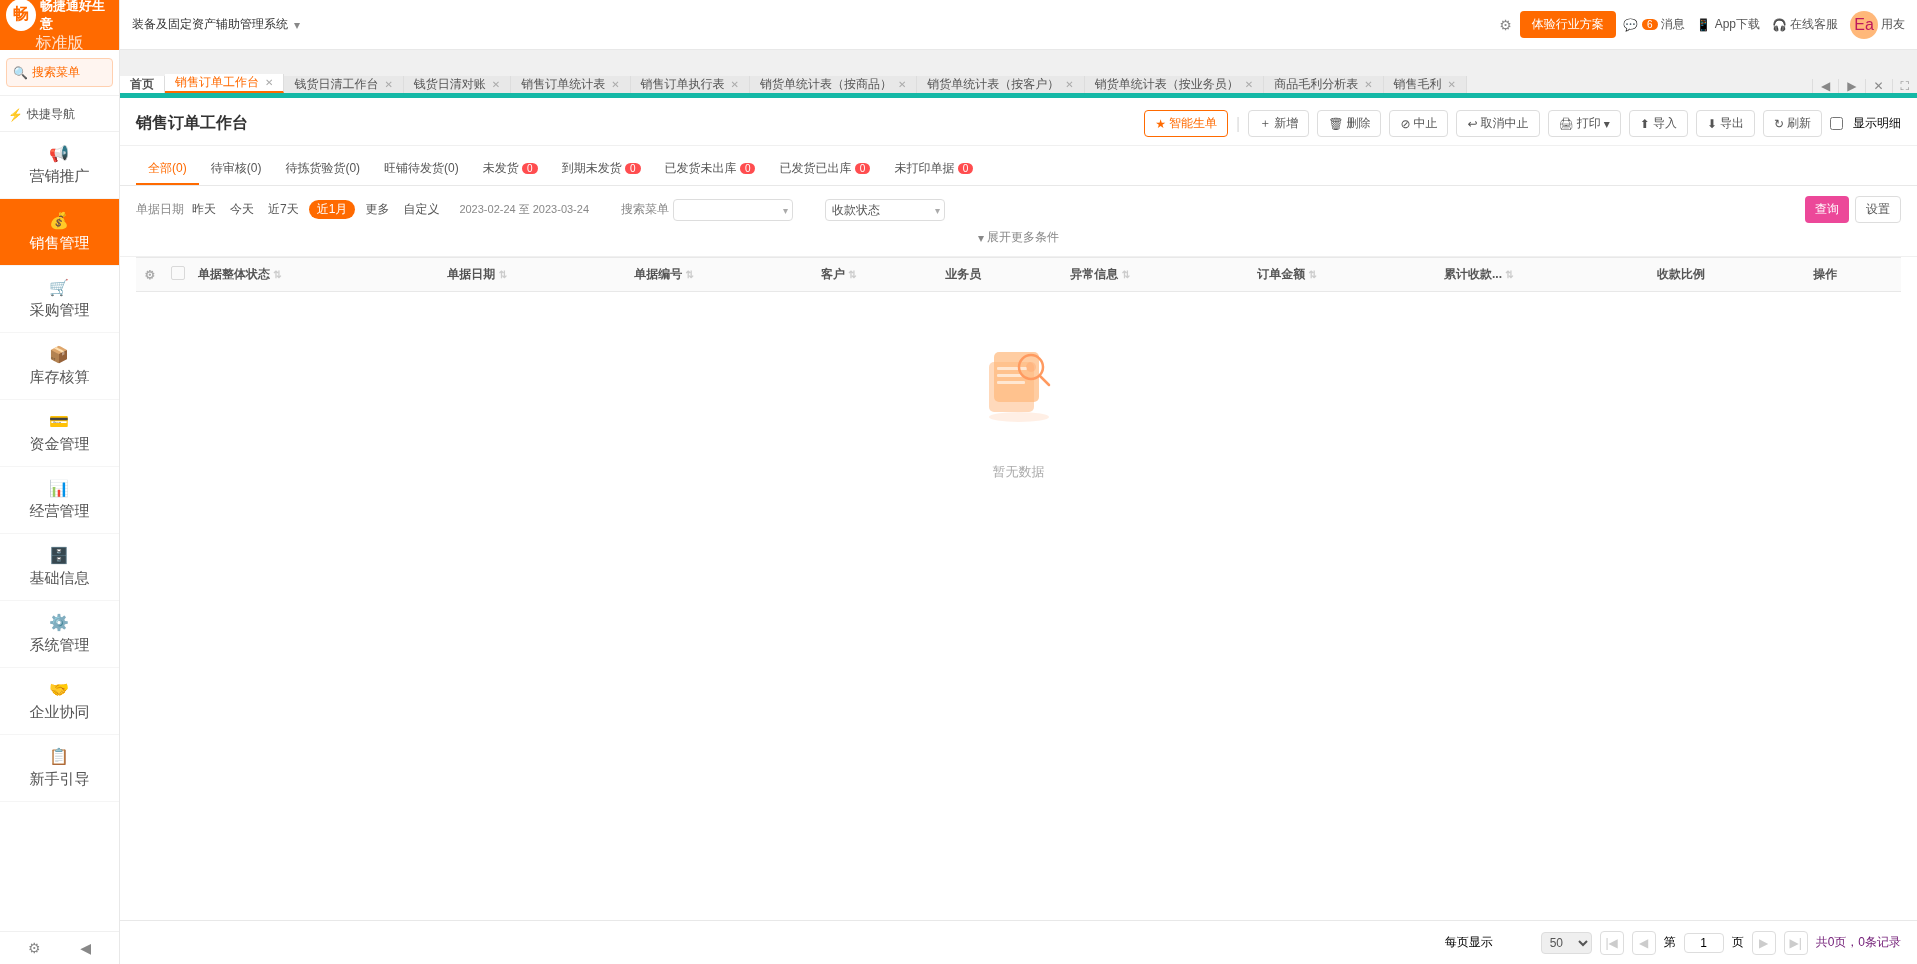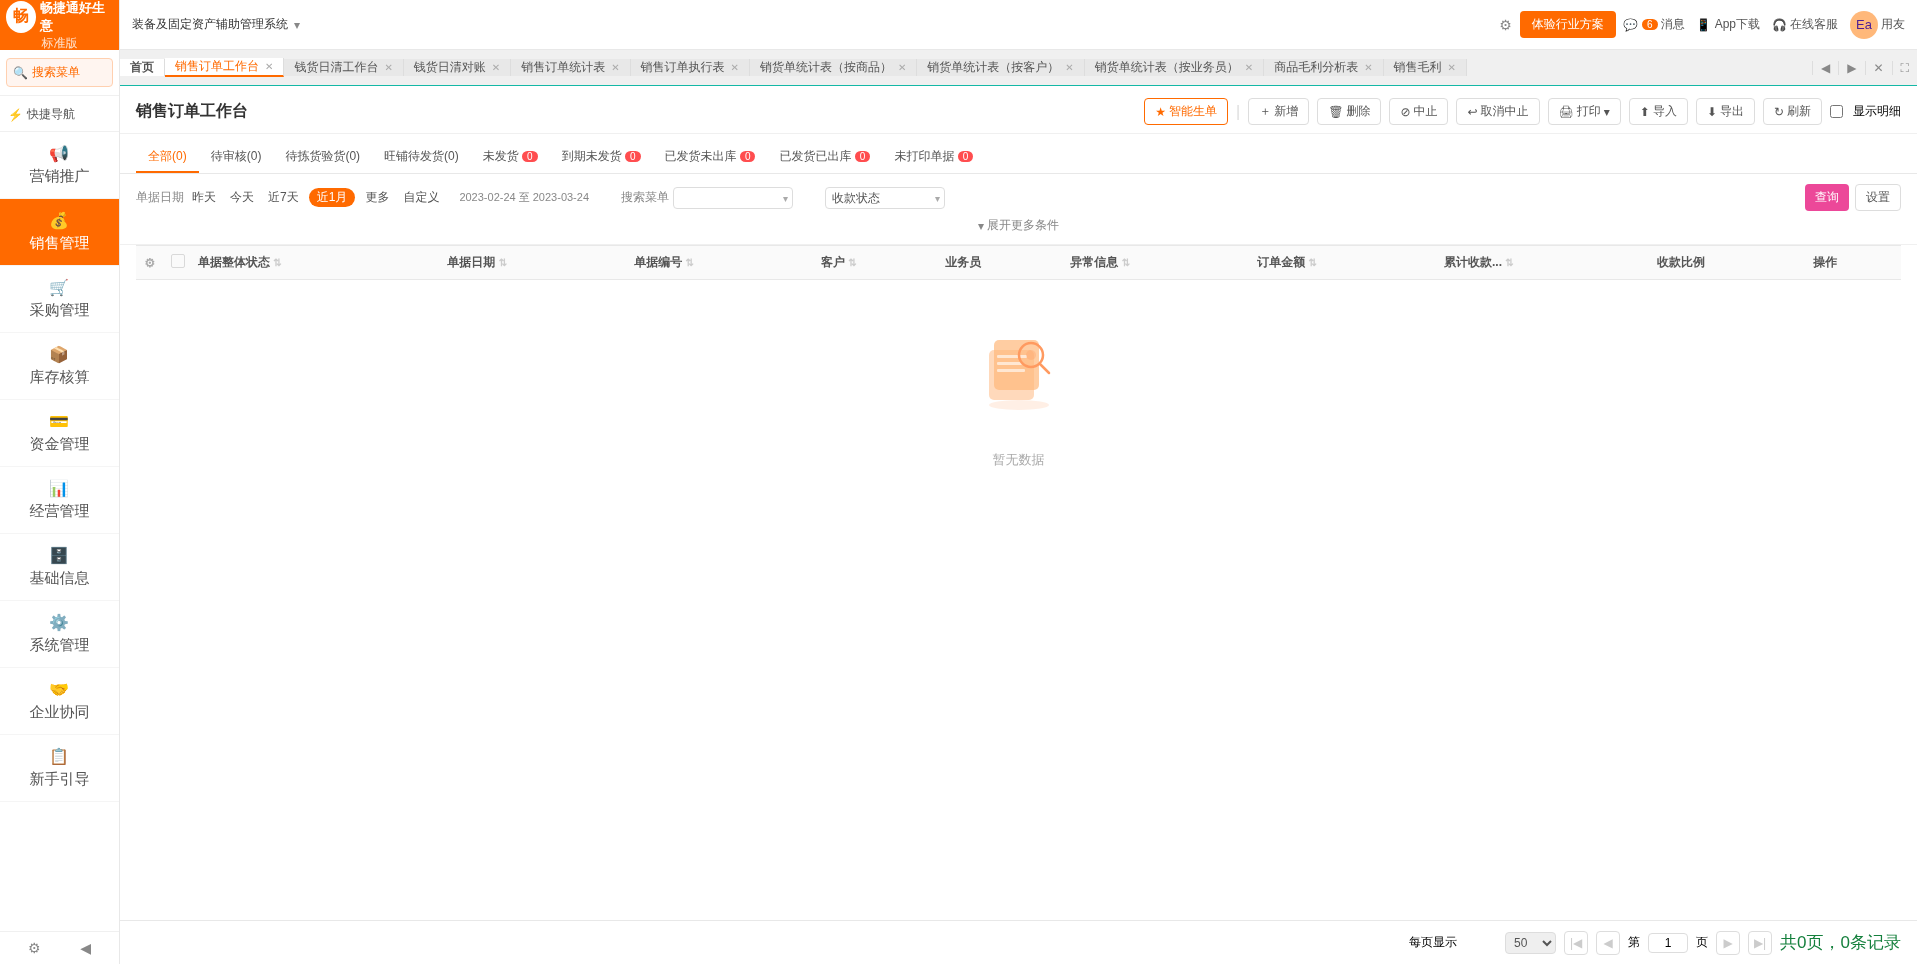--- a/index.html
+++ b/index.html
@@ -4,21 +4,21 @@
   <style>
     * { box-sizing: border-box; margin: 0; padding: 0; font-family: 'Microsoft YaHei', Arial, sans-serif; font-size: 12px; }
     body { display: flex; height: 964px; overflow: hidden; background: #f5f5f5; }
 
     
     .sidebar { width: 120px; background: #fff; display: flex; flex-direction: column; border-right: 1px solid #e8e8e8; flex-shrink: 0; }
     .sidebar-logo { height: 50px; background: #ff6a00; display: flex; align-items: center; justify-content: center; flex-direction: column; padding: 6px; }
     .sidebar-logo .logo-icon { width: 32px; height: 32px; background: #fff; border-radius: 50%; display: flex; align-items: center; justify-content: center; color: #ff6a00; font-weight: bold; font-size: 16px; margin-right: 4px; }
     .sidebar-logo-row { display: flex; align-items: center; }
     .sidebar-logo .logo-text { color: #fff; font-size: 13px; font-weight: bold; }
-    .sidebar-logo .logo-sub { color: rgba(255,255,255,0.8); font-size: 12px; }
+    .sidebar-logo .logo-sub { color: rgba(255,255,255,0.8); font-size: 16px; }
     .sidebar-search { padding: 8px 6px; border-bottom: 1px solid #f0f0f0; }
     .sidebar-search-btn { width: 100%; background: #fff5f0; border: 1px solid #ffd0b0; border-radius: 4px; padding: 5px 6px; color: #ff6a00; cursor: pointer; display: flex; align-items: center; gap: 4px; }
     .sidebar-nav { flex: 1; overflow-y: auto; }
     .nav-item { padding: 12px 8px; display: flex; flex-direction: column; align-items: center; gap: 4px; cursor: pointer; color: #555; border-bottom: 1px solid #f5f5f5; }
     .nav-item.active { background: #ff6a00; color: #fff; }
     .nav-item .nav-icon { font-size: 16px; }
     .nav-item .nav-label { font-size: 15px; text-align: center; }
     .sidebar-bottom { padding: 8px; display: flex; justify-content: space-around; border-top: 1px solid #f0f0f0; }
     .sidebar-bottom-btn { cursor: pointer; color: #888; font-size: 14px; }
 
@@ -27,24 +27,24 @@
 
     
     .topbar { height: 50px; background: #fff; display: flex; align-items: center; padding: 0 12px; border-bottom: 1px solid #e8e8e8; gap: 8px; }
     .topbar-title { font-size: 13px; color: #333; flex: 1; display: flex; align-items: center; gap: 6px; }
     .topbar-dropdown { cursor: pointer; color: #888; }
     .topbar-gear { cursor: pointer; color: #888; font-size: 14px; }
     .topbar-industry { background: #ff6a00; color: #fff; border: none; border-radius: 4px; padding: 5px 12px; cursor: pointer; font-size: 12px; }
     .topbar-actions { display: flex; align-items: center; gap: 12px; margin-left: auto; }
     .topbar-action-item { display: flex; align-items: center; gap: 3px; cursor: pointer; color: #555; font-size: 12px; }
     .topbar-action-item .badge { background: #ff6a00; color: #fff; border-radius: 10px; padding: 0 5px; font-size: 10px; min-width: 16px; text-align: center; }
-    .user-avatar { width: 28px; height: 28px; border-radius: 50%; background: #ffb87a; display: flex; align-items: center; justify-content: center; color: #4c1d95; font-size: 13px; }
-
-    
-    .tabbar { height: 36px; background: #f0f0f0; display: flex; align-items: center; border-bottom: 1px solid #14b8a6; overflow: hidden; }
+    .user-avatar { width: 28px; height: 28px; border-radius: 50%; background: #ffb87a; display: flex; align-items: center; justify-content: center; color: #be185d; font-size: 16px; }
+
+    
+    .tabbar { height: 48px; background: #f0f0f0; display: flex; align-items: flex-end; border-bottom: 5px solid #14b8a6; overflow: hidden; }
     .tab-item { display: flex; align-items: center; padding: 0 10px; gap: 4px; cursor: pointer; border-right: 1px solid #ddd; background: #e8e8e8; color: #555; font-size: 12px; white-space: nowrap; flex-shrink: 0; }
     .tab-item.active { background: #fff; color: #ff6a00; border-bottom: 2px solid #ff6a00; }
     .tab-item .tab-close { color: #aaa; font-size: 10px; margin-left: 2px; }
     .tab-home { background: #fff; color: #555; font-weight: bold; }
     .tabbar-more { display: flex; align-items: center; margin-left: auto; }
     .tabbar-more-btn { padding: 0 8px; cursor: pointer; color: #888; border-left: 1px solid #ddd; height: 100%; display: flex; align-items: center; }
 
     
     .page-content { flex: 1; overflow: hidden; display: flex; flex-direction: column; background: #fff; }
     .page-header { padding: 12px 16px 8px; display: flex; align-items: center; justify-content: space-between; border-bottom: 1px solid #f0f0f0; }
@@ -96,21 +96,21 @@
     
     .empty-state { display: flex; flex-direction: column; align-items: center; justify-content: center; flex: 1; padding: 40px; }
     .empty-text { color: #aaa; font-size: 13px; }
 
     
     .pagination { height: 44px; background: #fff; border-top: 1px solid #e8e8e8; display: flex; align-items: center; justify-content: flex-end; padding: 0 16px; gap: 8px; }
     .page-size-select { border: 1px solid #ddd; border-radius: 4px; padding: 2px 4px; font-size: 12px; color: #555; cursor: pointer; margin-left: 40px; }
     .page-btn { width: 24px; height: 24px; border: 1px solid #ddd; border-radius: 4px; display: flex; align-items: center; justify-content: center; cursor: pointer; color: #555; font-size: 12px; background: #fff; }
     .page-btn.disabled { color: #ccc; cursor: not-allowed; }
     .page-input { width: 40px; border: 1px solid #ddd; border-radius: 4px; padding: 2px 4px; text-align: center; font-size: 12px; }
-    .page-info { color: #15803d; font-size: 17px; }
+    .page-info { color: #701a75; font-size: 12px; }
 
     
     ::-webkit-scrollbar { width: 6px; height: 6px; }
     ::-webkit-scrollbar-track { background: #f1f1f1; }
     ::-webkit-scrollbar-thumb { background: #ccc; border-radius: 3px; }
   </style>
 </head>
 <body>
 
 <div class="sidebar">

